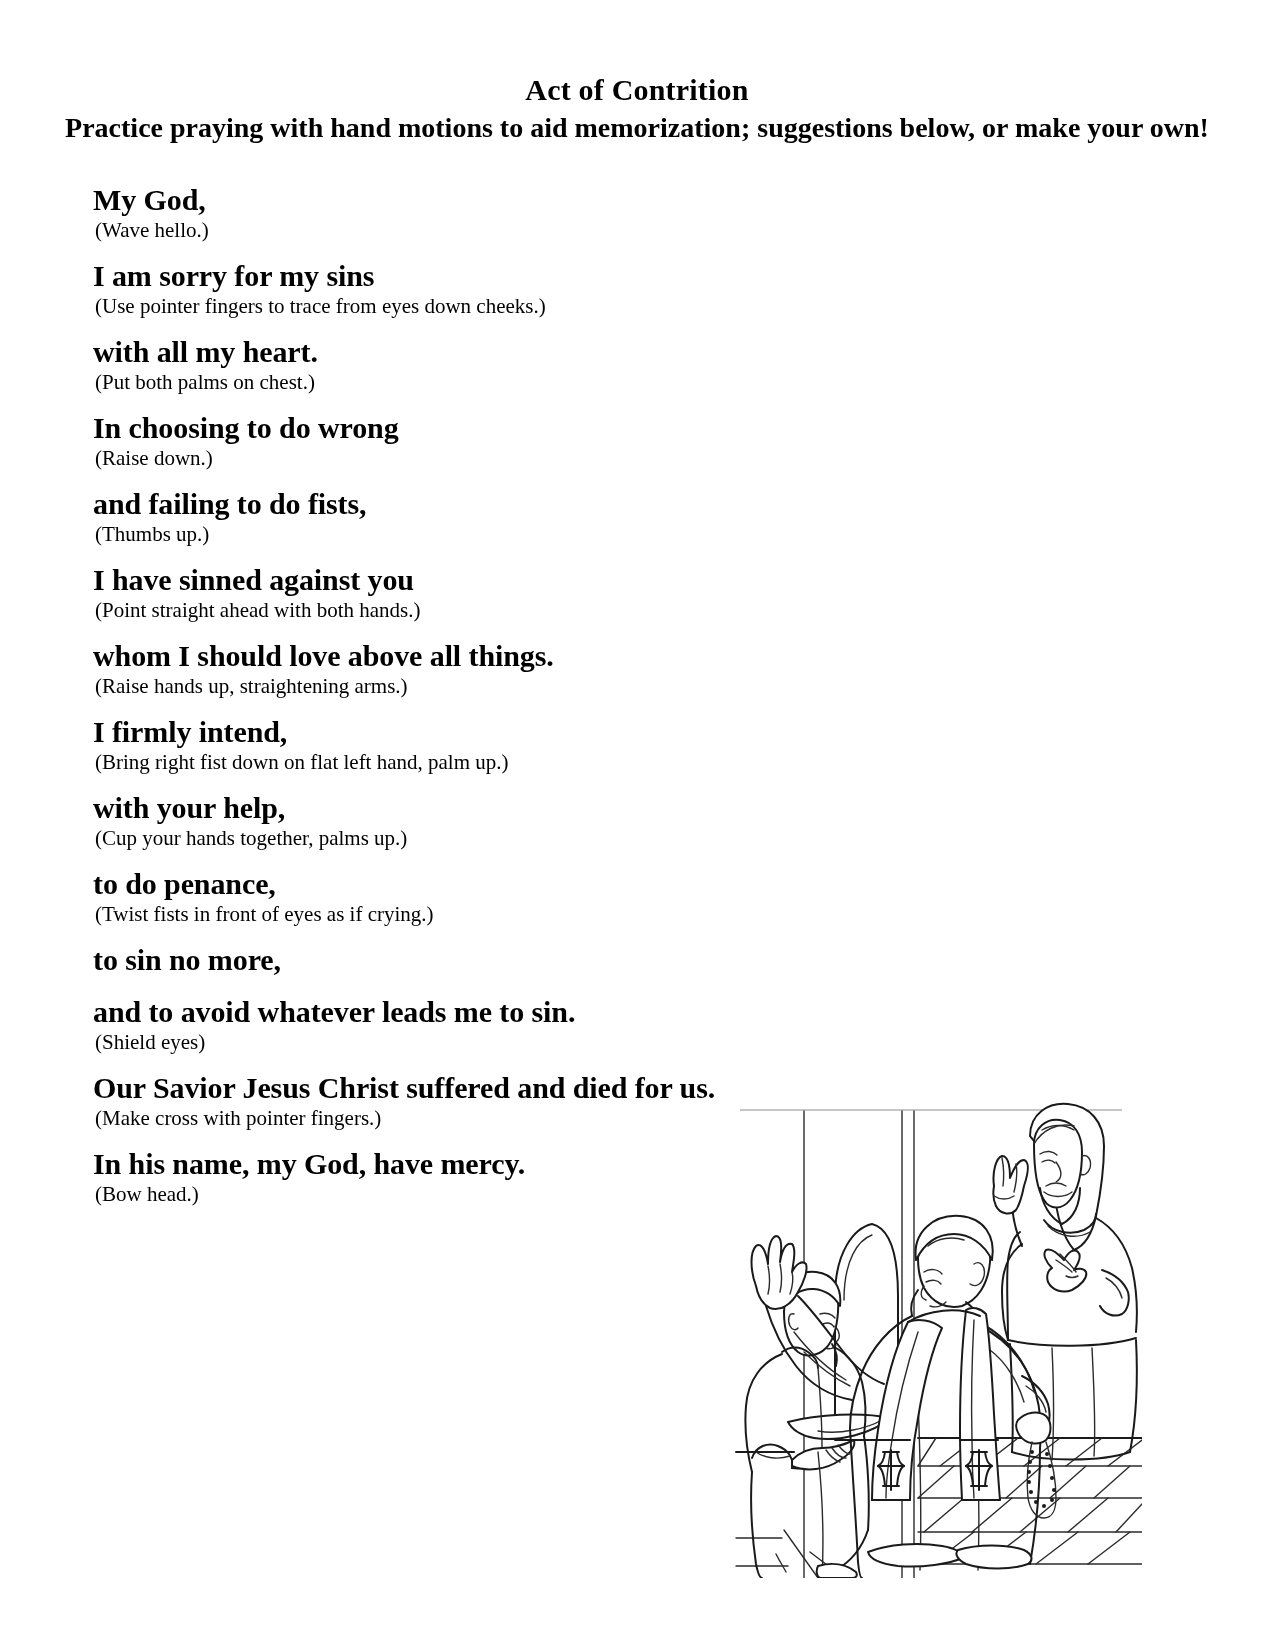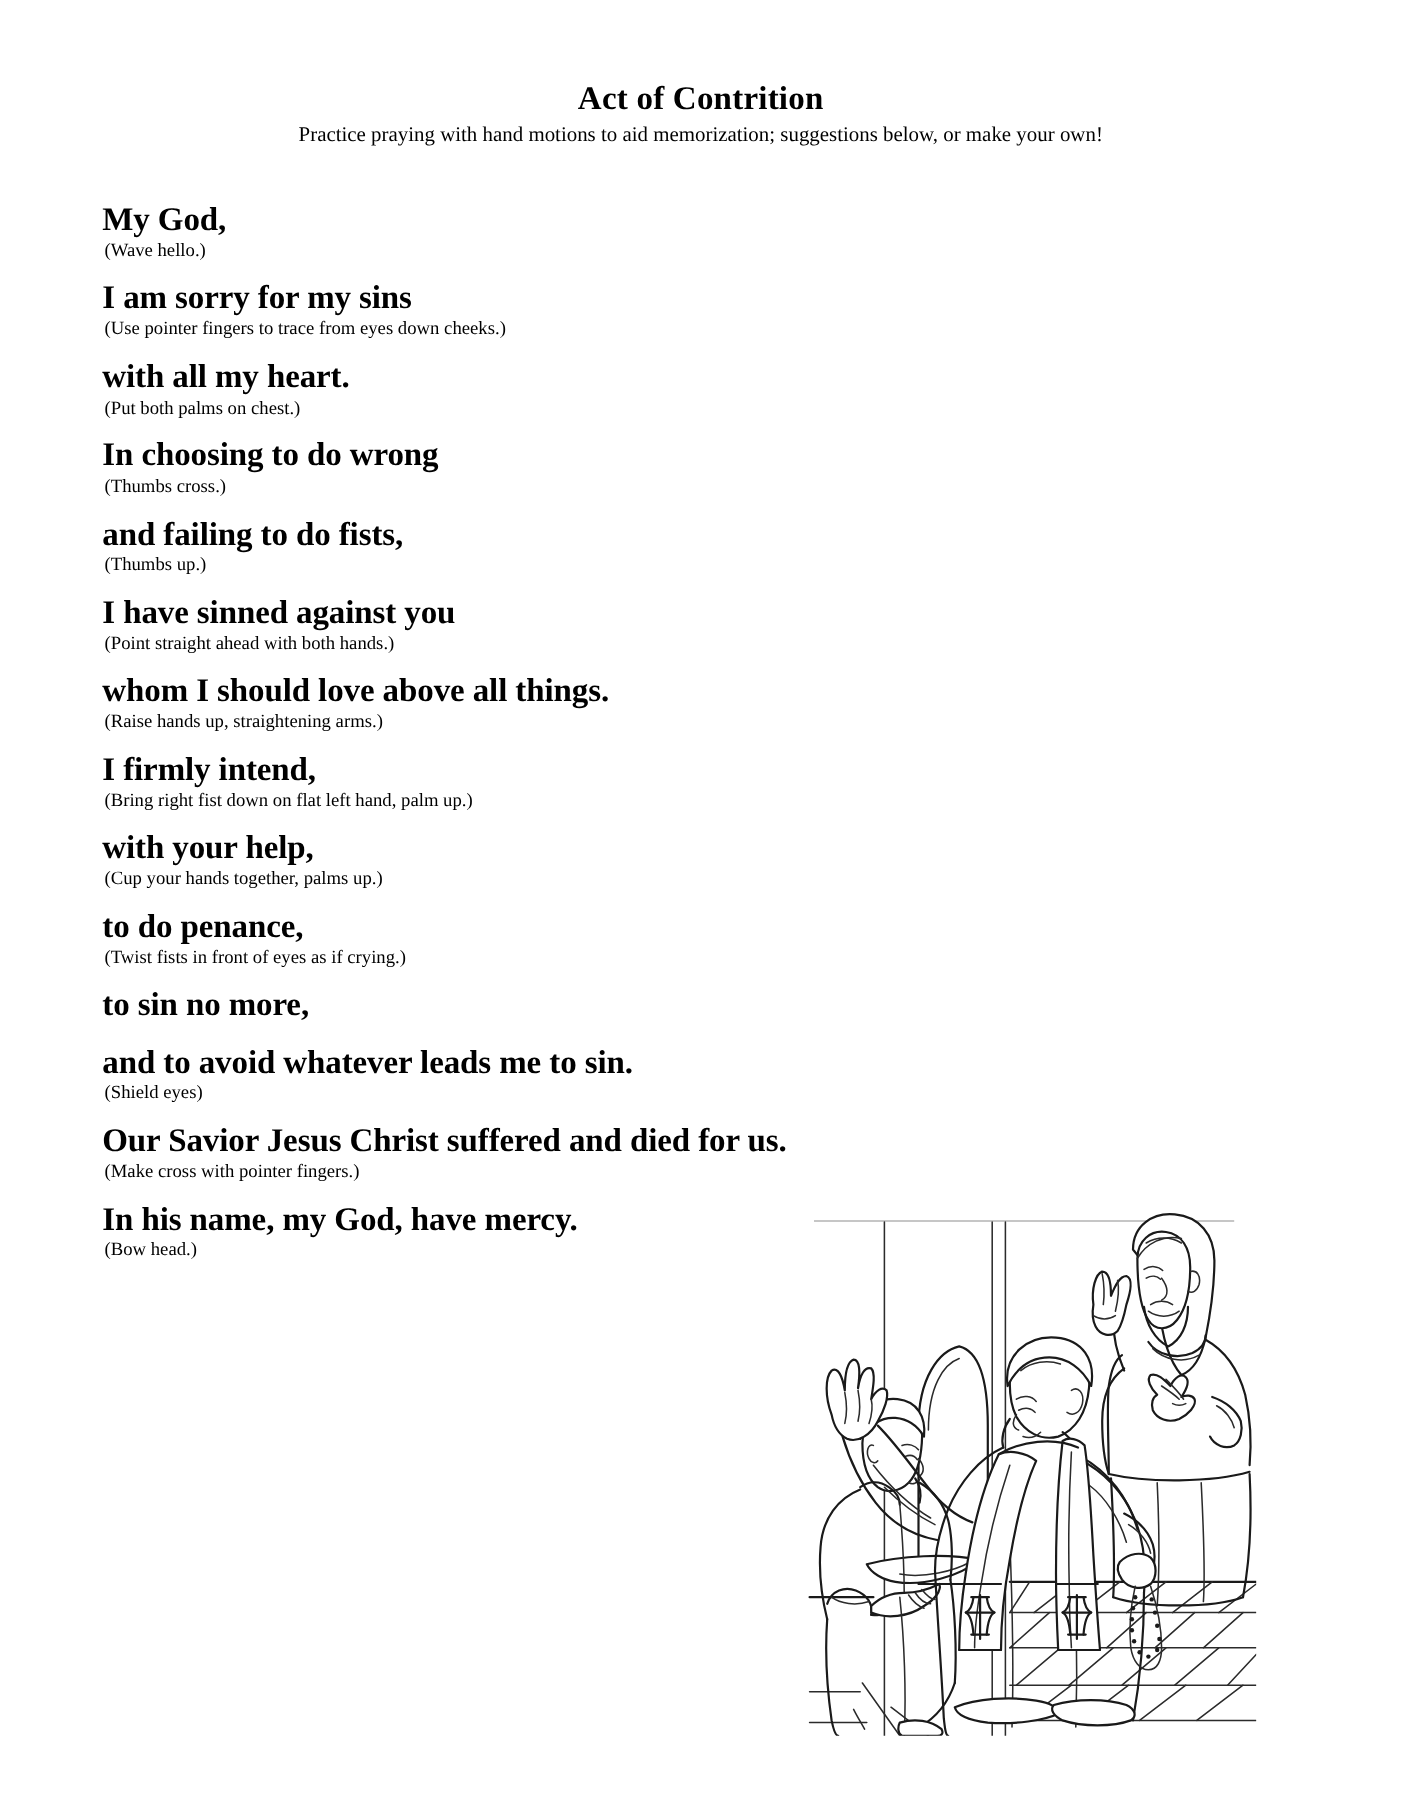--- a/index.html
+++ b/index.html
@@ -29,22 +29,22 @@
     text-align: center;
   }
   .doc-title {
     font-size: 30px;
     font-weight: bold;
     letter-spacing: 0.2px;
     line-height: 1.05;
     margin: 0;
   }
   .doc-subtitle {
-    font-size: 19px;
-    font-weight: normal;
+    font-size: 28px;
+    font-weight: bold;
     line-height: 1.15;
     margin: 6px 0 0 0;
   }
 
   
   .prayer {
     position: absolute;
     left: 77px;
     top: 166px;
     width: 1110px;
@@ -55,21 +55,21 @@
   }
   .verse-line {
     font-size: 30px;
     font-weight: bold;
     line-height: 1.19;
     margin: 0;
     white-space: nowrap;
     letter-spacing: -0.1px;
   }
   .verse-motion {
-    font-size: 17px;
+    font-size: 21px;
     font-weight: normal;
     line-height: 1.16;
     margin: 0 0 3px 2px;
     white-space: nowrap;
   }
 
   
   .illustration {
     position: absolute;
     left: 722px;
@@ -131,21 +131,21 @@
       <div class="verse">
         <div class="verse-line">I am sorry for my sins</div>
         <div class="verse-motion">(Use pointer fingers to trace from eyes down cheeks.)</div>
       </div>
       <div class="verse">
         <div class="verse-line">with all my heart.</div>
         <div class="verse-motion">(Put both palms on chest.)</div>
       </div>
       <div class="verse">
         <div class="verse-line">In choosing to do wrong</div>
-        <div class="verse-motion">(Thumbs cross.)</div>
+        <div class="verse-motion">(Raise down.)</div>
       </div>
       <div class="verse">
         <div class="verse-line">and failing to do fists,</div>
         <div class="verse-motion">(Thumbs up.)</div>
       </div>
       <div class="verse">
         <div class="verse-line">I have sinned against you</div>
         <div class="verse-motion">(Point straight ahead with both hands.)</div>
       </div>
       <div class="verse">

